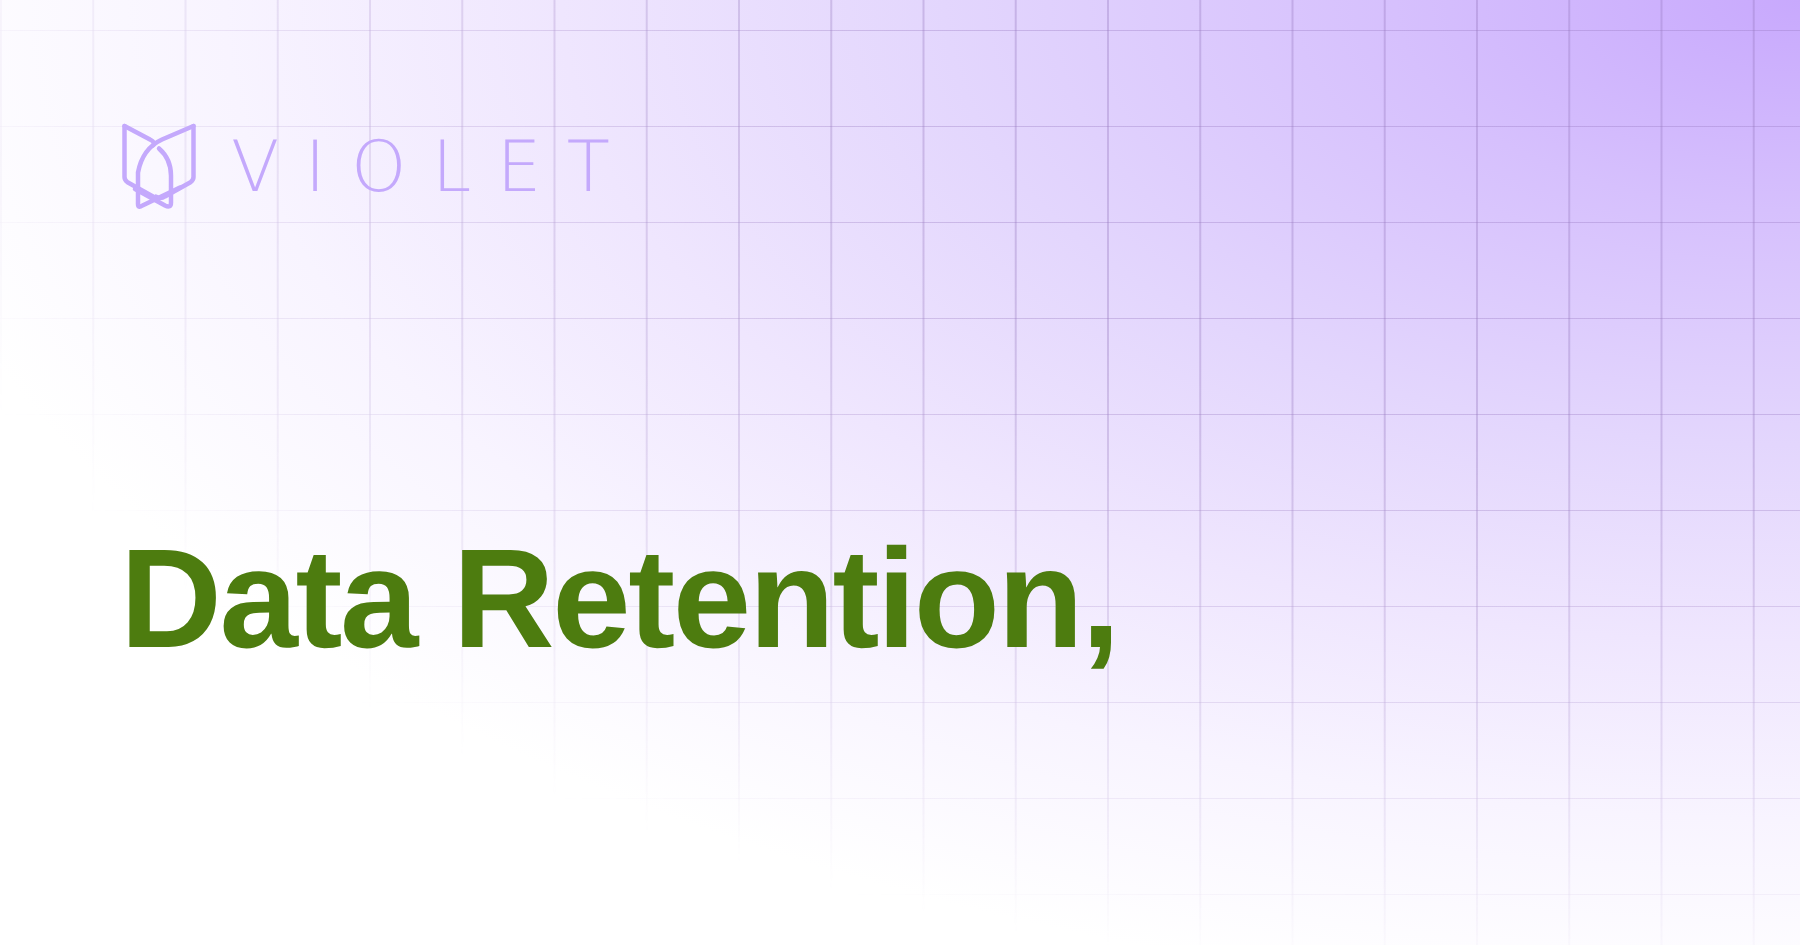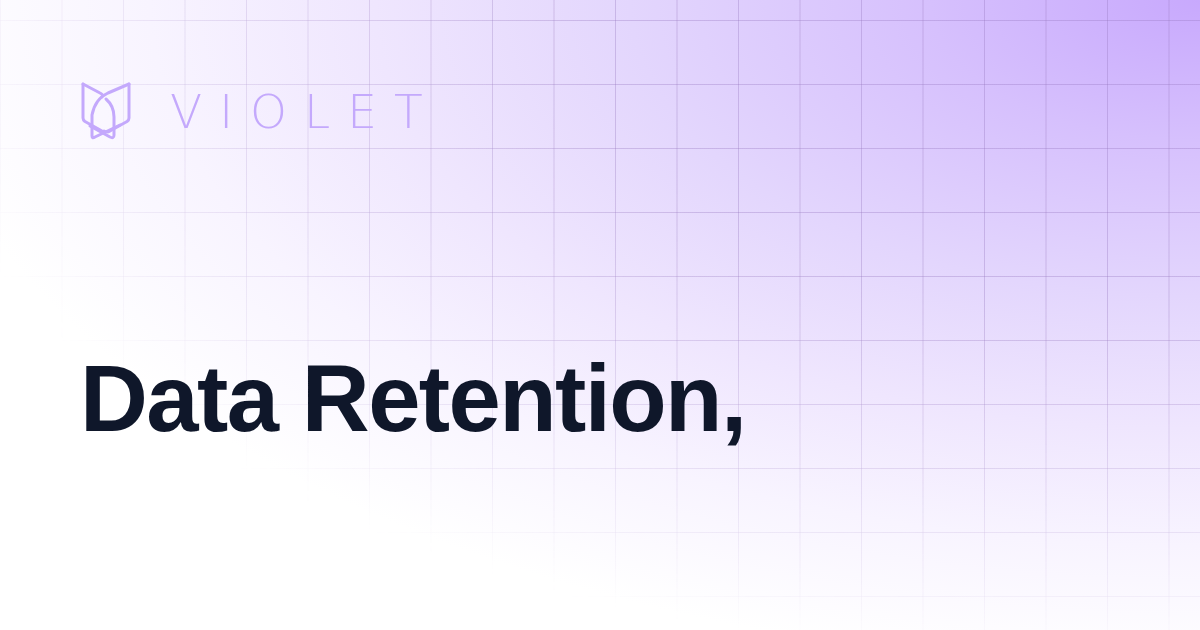--- a/index.html
+++ b/index.html
@@ -37,21 +37,20 @@
       -webkit-mask-image: radial-gradient(ellipse 1450px 760px at 1100px 40px, #000 35%, rgba(0,0,0,0.55) 60%, transparent 82%);
       mask-image: radial-gradient(ellipse 1450px 760px at 1100px 40px, #000 35%, rgba(0,0,0,0.55) 60%, transparent 82%);
     }
     .logo {
       position: absolute;
       left: 80px;
       top: 78px;
       display: flex;
       align-items: center;
       height: 64px;
-      gap: 16px;
     }
     .logo-mark {
       width: 52px;
       height: 62px;
       display: block;
     }
     .logo-word {
       margin-left: 22px;
       font-family: "DejaVu Sans", sans-serif;
       font-weight: 200;
@@ -64,21 +63,21 @@
     .title {
       position: absolute;
       left: 80px;
       top: 351px;
       margin: 0;
       font-family: "Liberation Sans", sans-serif;
       font-weight: 700;
       font-size: 94px;
       line-height: 96px;
       letter-spacing: -1.6px;
-      color: #0f172a;
+      color: #4d7c0f;
     }
     .title span {
       display: block;
       white-space: nowrap;
     }
   </style>
 </head>
 <body>
 
 <div class="bg"></div>

